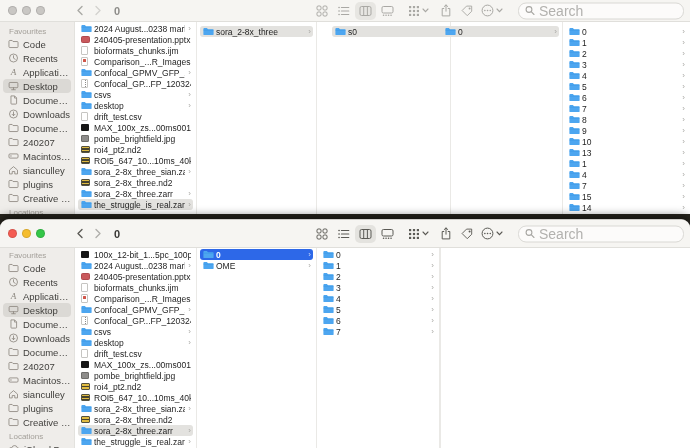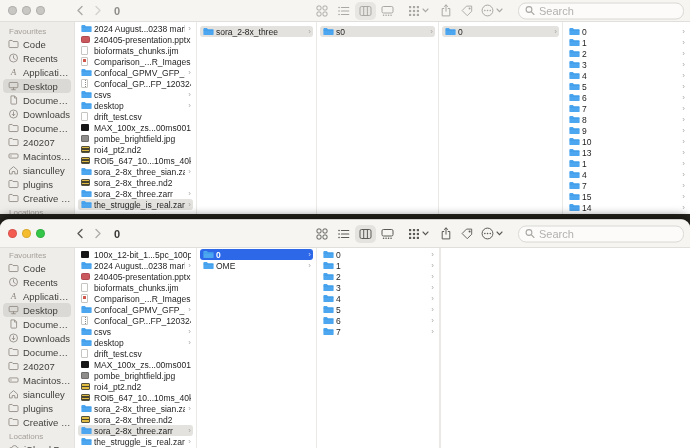--- a/index.html
+++ b/index.html
@@ -28,21 +28,21 @@
   .views { left:311px; gap:1px; }
   .viewbtn { width:21px; height:18px; display:flex; align-items:center; justify-content:center; border-radius:5px; }
   .viewbtn.active { background:#e4e3df; }
   .actions { display:flex; align-items:center; }
   .act-group { left:406px; } .act-share { left:438px; } .act-tag { left:459px; } .act-more { left:479px; }
   .tbbtn { display:flex; align-items:center; gap:2px; padding:2px; }
   #win0 .tbicon { color:#a9a8a4; } #win1 .tbicon { color:#5b5a55; }
   #win0 .viewbtn.active { background:#e7e6e2; }
   .search { left:518px; right:6px; top:50%; transform:translateY(-50%); height:17px; bottom:auto;
             border:1px solid #d9d8d4; border-radius:8px; background:#fcfbfa; display:flex; align-items:center; padding:0 6px; gap:4px; }
-  .search input { border:none; outline:none; background:transparent; font-size:11px; width:100%;
+  .search input { border:none; outline:none; background:transparent; font-size:14px; width:100%;
                   font-family:"Liberation Sans", sans-serif; color:#555; }
   .search input::placeholder { color:#b2b1ae; }
   .search .tbicon { color:#a8a7a3 !important; }
   .sidebar { position:absolute; left:0; width:75px; bottom:0; background:#efedea; border-right:1px solid #e3e2de; overflow:hidden; }
   #win0 .sidebar { top:22px; padding-top:2px; }
   #win1 .sidebar { top:28px; padding-top:0; }
   .sb-header { height:10px; line-height:10px; font-size:8px; color:#a4a09a; padding-left:9px; margin-top:3px;
                white-space:nowrap; overflow:hidden; }
   .sb-item { height:14px; display:flex; align-items:center; gap:4px; padding-left:5px; margin:0 3px; border-radius:4px;
              white-space:nowrap; overflow:hidden; }
@@ -457,21 +457,21 @@
           <span class="ficon">
             <svg width="11" height="9" viewBox="0 0 14 11">
               <path d="M.5 2.2Q.5 1.1 1.6 1.1h3.3L6.4 2.6h6Q13.5 2.6 13.5 3.7V8.9q0 1.1-1.1 1.1H1.6Q.5 10 .5 8.9z" fill="#4da6f0"></path>
               <path d="M.5 3.2h13v1H.5z" fill="#2f8fe0" opacity=".55"></path>
             </svg>
           </span>
           <span class="flabel">sora_2-8x_three</span>
           <span class="chev">›</span>
         </div>
       </div>
-      <div class="col bordered" style="left: 242px; width: 122px; padding-top: 4px;">
+      <div class="col bordered" style="left: 254px; width: 122px; padding-top: 4px;">
         <div class="row sel-gray">
           <span class="ficon">
             <svg width="11" height="9" viewBox="0 0 14 11">
               <path d="M.5 2.2Q.5 1.1 1.6 1.1h3.3L6.4 2.6h6Q13.5 2.6 13.5 3.7V8.9q0 1.1-1.1 1.1H1.6Q.5 10 .5 8.9z" fill="#4da6f0"></path>
               <path d="M.5 3.2h13v1H.5z" fill="#2f8fe0" opacity=".55"></path>
             </svg>
           </span>
           <span class="flabel">s0</span>
           <span class="chev">›</span>
         </div>

